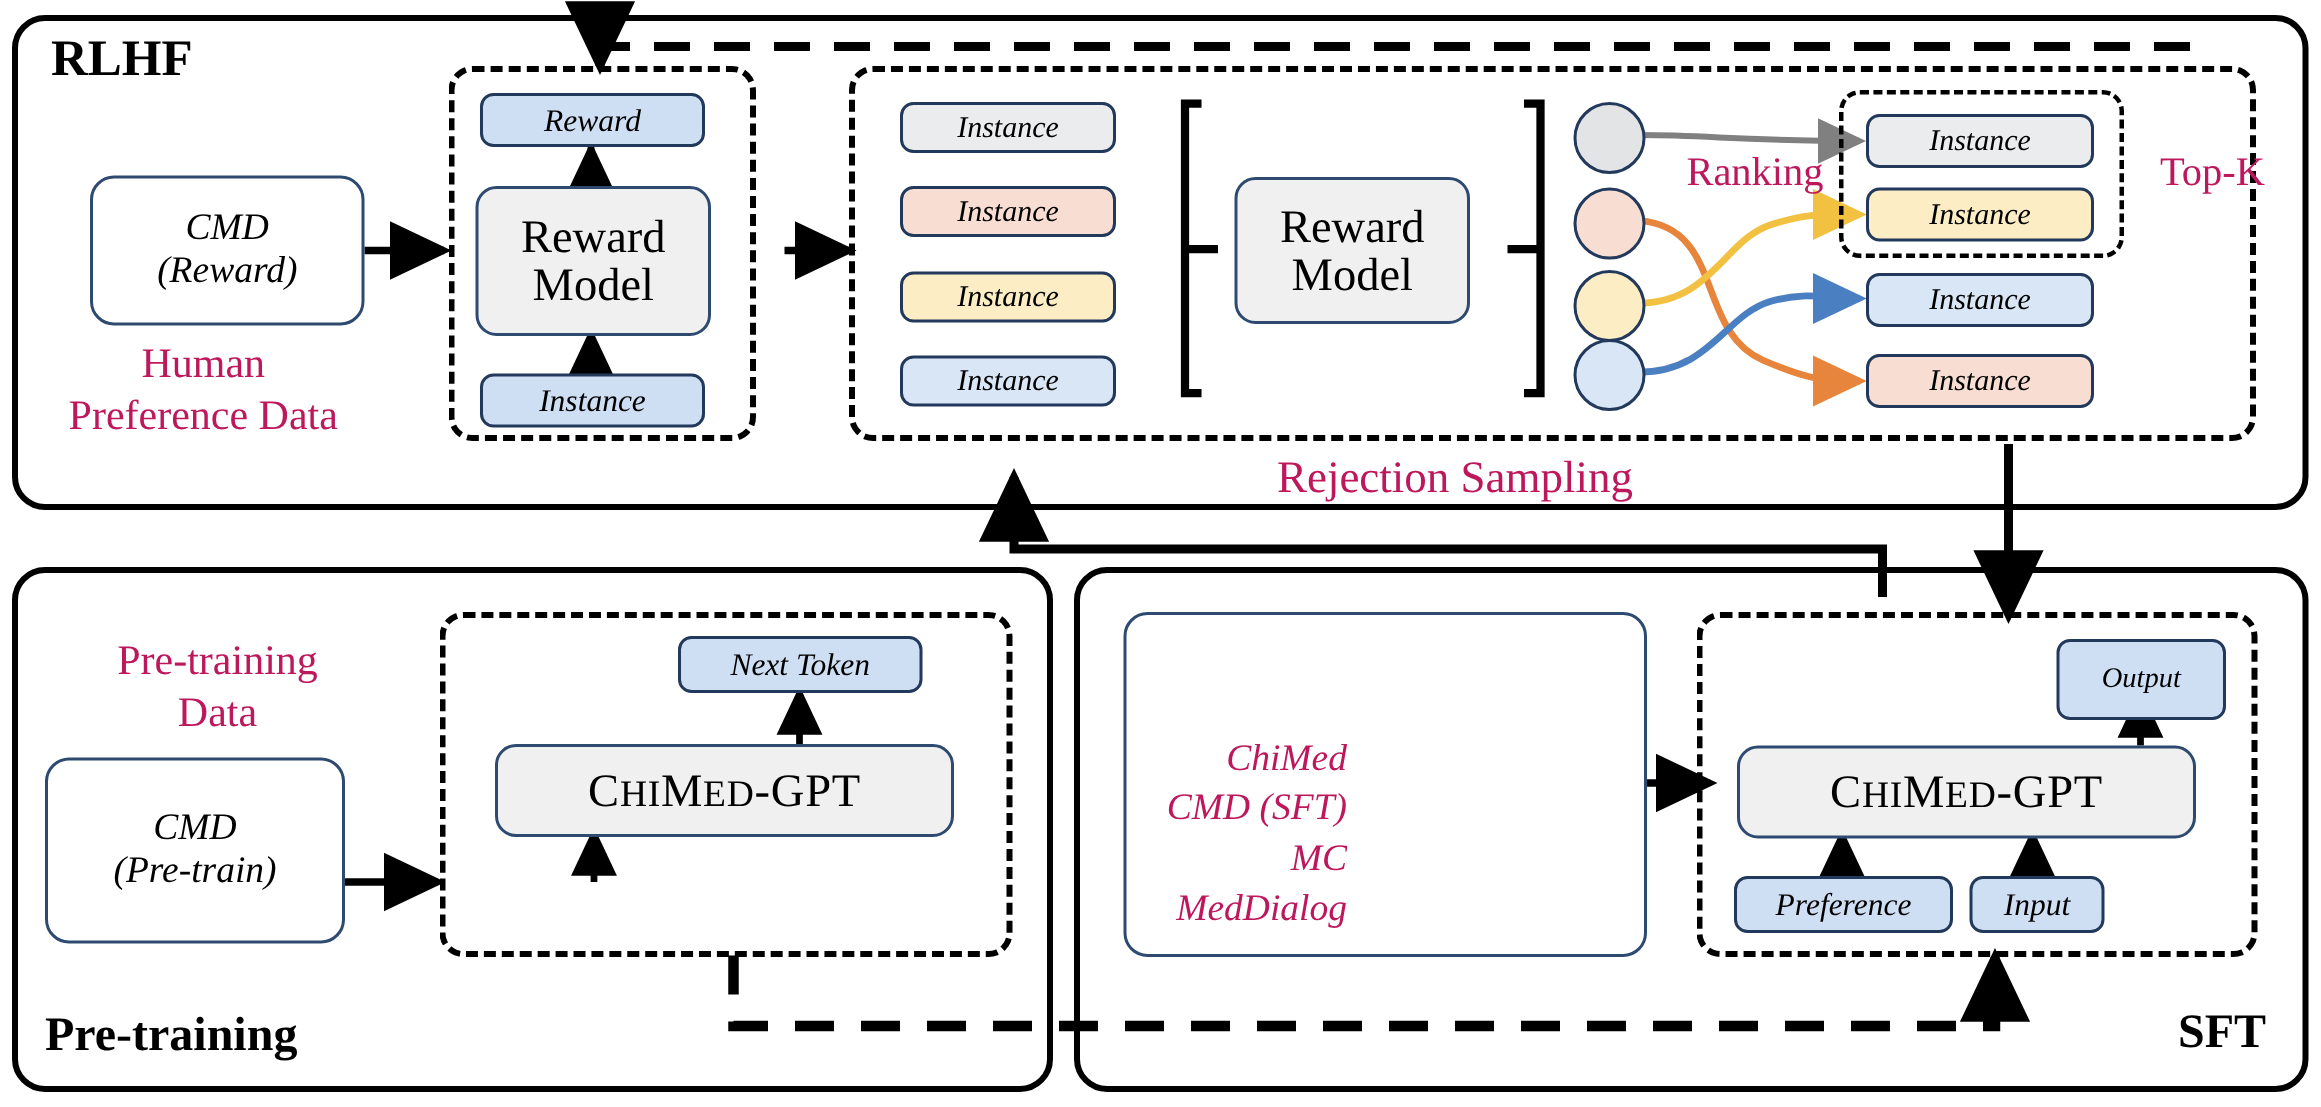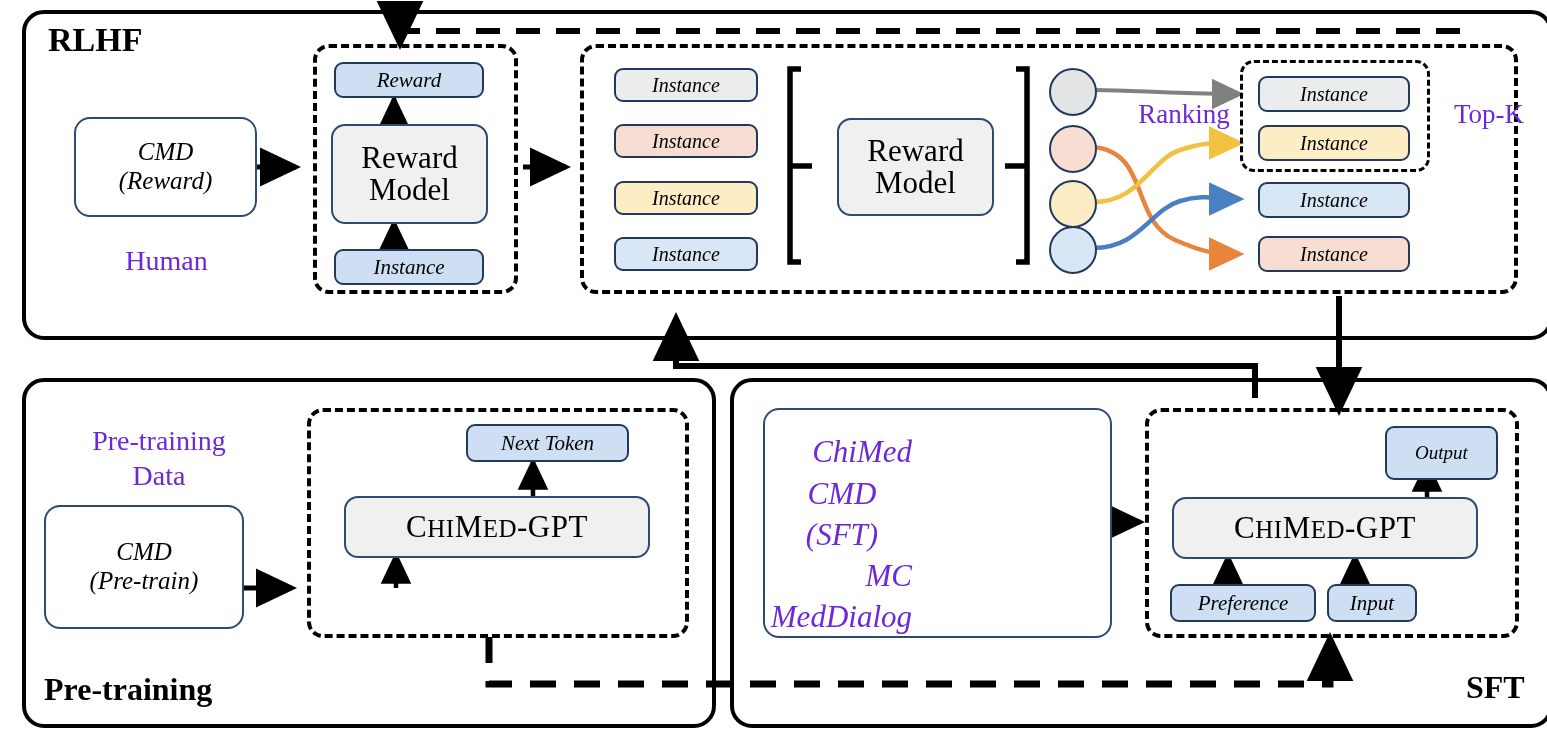--- a/index.html
+++ b/index.html
@@ -1,20 +1,20 @@
 <!DOCTYPE html>
 <html><head>
 <meta charset="utf-8">
 <style>
   html,body{margin:0;padding:0;background:#fff;}
   body{font-family:"Liberation Serif", serif;}
   #stage{position:relative;width:1547px;height:738px;background:#fff;overflow:hidden;}
   #svgroot{position:absolute;left:0;top:0;width:1547px;height:738px;}
 
-  .node{position:absolute;box-sizing:border-box;display:flex;align-items:center;justify-content:center;text-align:center;margin-left:14px;}
+  .node{position:absolute;box-sizing:border-box;display:flex;align-items:center;justify-content:center;text-align:center;}
 
   
   .stage-frame{border:4px solid #000;border-radius:22px;background:transparent;}
   .stage-title{font-weight:bold;font-family:"Liberation Serif",serif;color:#000;}
 
   
   .dash-group{border:4px dashed #000;border-radius:16px;background:transparent;}
   .dash-group-thin{border:3px dashed #000;border-radius:14px;background:transparent;}
 
   
@@ -27,21 +27,21 @@
   .chip-gray{background:#ebecee;}
   .chip-peach{background:#f8ded2;}
   .chip-yellow{background:#fdedc5;}
   .chip-lblue{background:#d8e6f6;}
 
   
   .model-box{border:2.5px solid #2e4a70;border-radius:14px;background:#f0f0f0;
              font-family:"Liberation Serif",serif;color:#000;}
   .rm-label{line-height:1.02;}
 
-  .plain-label{color:#6d28d9;font-family:"Liberation Serif",serif;}
+  .plain-label{color:#be185d;font-family:"Liberation Serif",serif;}
   .ital{font-style:italic;}
 
   .circ{position:absolute;border:2.5px solid #22395c;border-radius:50%;}
 
   .srcbox{font-style:italic;line-height:1.15;}
 </style>
 </head>
 <body>
 
 <div id="stage">
@@ -118,22 +118,23 @@
     </g>
   </svg>
 
   <div class="node stage-frame" style="left:8px;top:10px;width:1531px;height:330px;"></div>
   <div class="node stage-title" style="left:34px;top:18px;width:180px;height:44px;justify-content:flex-start;font-size:34px;">RLHF</div>
 
   <div class="node blue-box srcbox" style="left:60px;top:117px;width:183px;height:100px;flex-direction:column;font-size:25px;">
     <span>CMD</span>
     <span>(Reward)</span>
   </div>
-  <div class="node plain-label" style="left:20px;top:222px;width:265px;height:76px;flex-direction:column;font-size:28px;line-height:1.25;text-align:center;">
+  <div class="node plain-label" style="left:3px;top:222px;width:265px;height:76px;flex-direction:column;font-size:28px;line-height:1.25;text-align:center;">
     <span>Human</span>
+    <span>Preference Data</span>
   </div>
 
   <div class="node dash-group" style="left:299px;top:44px;width:205px;height:250px;"></div>
   <div class="node chip chip-blue" style="left:320px;top:62px;width:150px;height:36px;font-size:21px;">Reward</div>
   <div class="node model-box rm-label" style="left:317px;top:124px;width:157px;height:100px;flex-direction:column;font-size:31px;">
     <span>Reward</span>
     <span>Model</span>
   </div>
   <div class="node chip chip-blue" style="left:320px;top:249px;width:150px;height:36px;font-size:21px;">Instance</div>
 
@@ -156,20 +157,21 @@
 
   <div class="node plain-label" style="left:1100px;top:97px;width:140px;height:34px;font-size:27px;">Ranking</div>
 
   <div class="node dash-group-thin" style="left:1226px;top:60px;width:190px;height:112px;"></div>
   <div class="node chip chip-gray" style="left:1244px;top:76px;width:152px;height:36px;font-size:20px;">Instance</div>
   <div class="node chip chip-yellow" style="left:1244px;top:125px;width:152px;height:36px;font-size:20px;">Instance</div>
   <div class="node chip chip-lblue" style="left:1244px;top:182px;width:152px;height:36px;font-size:20px;">Instance</div>
   <div class="node chip chip-peach" style="left:1244px;top:236px;width:152px;height:36px;font-size:20px;">Instance</div>
   <div class="node plain-label" style="left:1420px;top:97px;width:110px;height:34px;font-size:27px;">Top-K</div>
 
+  <div class="node plain-label" style="left:790px;top:300px;width:360px;height:38px;font-size:30px;">Rejection Sampling</div>
 
   <div class="node stage-frame" style="left:8px;top:378px;width:694px;height:350px;"></div>
   <div class="node stage-title" style="left:30px;top:667px;width:270px;height:44px;justify-content:flex-start;font-size:32px;">Pre-training</div>
 
   <div class="node plain-label" style="left:30px;top:418px;width:230px;height:80px;flex-direction:column;font-size:28px;line-height:1.25;">
     <span>Pre-training</span>
     <span>Data</span>
   </div>
   <div class="node blue-box srcbox" style="left:30px;top:505px;width:200px;height:124px;flex-direction:column;font-size:25px;">
     <span>CMD</span>
@@ -181,21 +183,21 @@
   <div class="node model-box" style="left:330px;top:496px;width:306px;height:62px;font-size:0;">
     <span style="font-size:31px;font-variant:small-caps;letter-spacing:0.5px;">
       <span style="font-size:31px;">C</span><span style="font-size:25px;">HI</span><span style="font-size:31px;">M</span><span style="font-size:25px;">ED</span><span style="font-size:31px;">-GPT</span>
     </span>
   </div>
 
   <div class="node stage-frame" style="left:716px;top:378px;width:823px;height:350px;"></div>
   <div class="node stage-title" style="left:1452px;top:665px;width:90px;height:44px;justify-content:flex-start;font-size:32px;">SFT</div>
 
   <div class="node blue-box" style="left:749px;top:408px;width:349px;height:230px;"></div>
-  <div class="node plain-label ital" style="left:758px;top:462px;width:140px;height:145px;flex-direction:column;align-items:flex-end;justify-content:center;font-size:31px;line-height:1.33;">
+  <div class="node plain-label ital" style="left:758px;top:483px;width:140px;height:145px;flex-direction:column;align-items:flex-end;justify-content:center;font-size:25px;line-height:1.33;">
     <span>ChiMed</span>
     <span>CMD (SFT)</span>
     <span>MC</span>
     <span>MedDialog</span>
   </div>
 
   <div class="node dash-group" style="left:1131px;top:408px;width:374px;height:230px;"></div>
   <div class="node chip chip-blue" style="left:1371px;top:426px;width:113px;height:54px;font-size:19px;">Output</div>
   <div class="node model-box" style="left:1158px;top:497px;width:306px;height:62px;font-size:0;">
     <span style="font-size:31px;font-variant:small-caps;letter-spacing:0.5px;">

